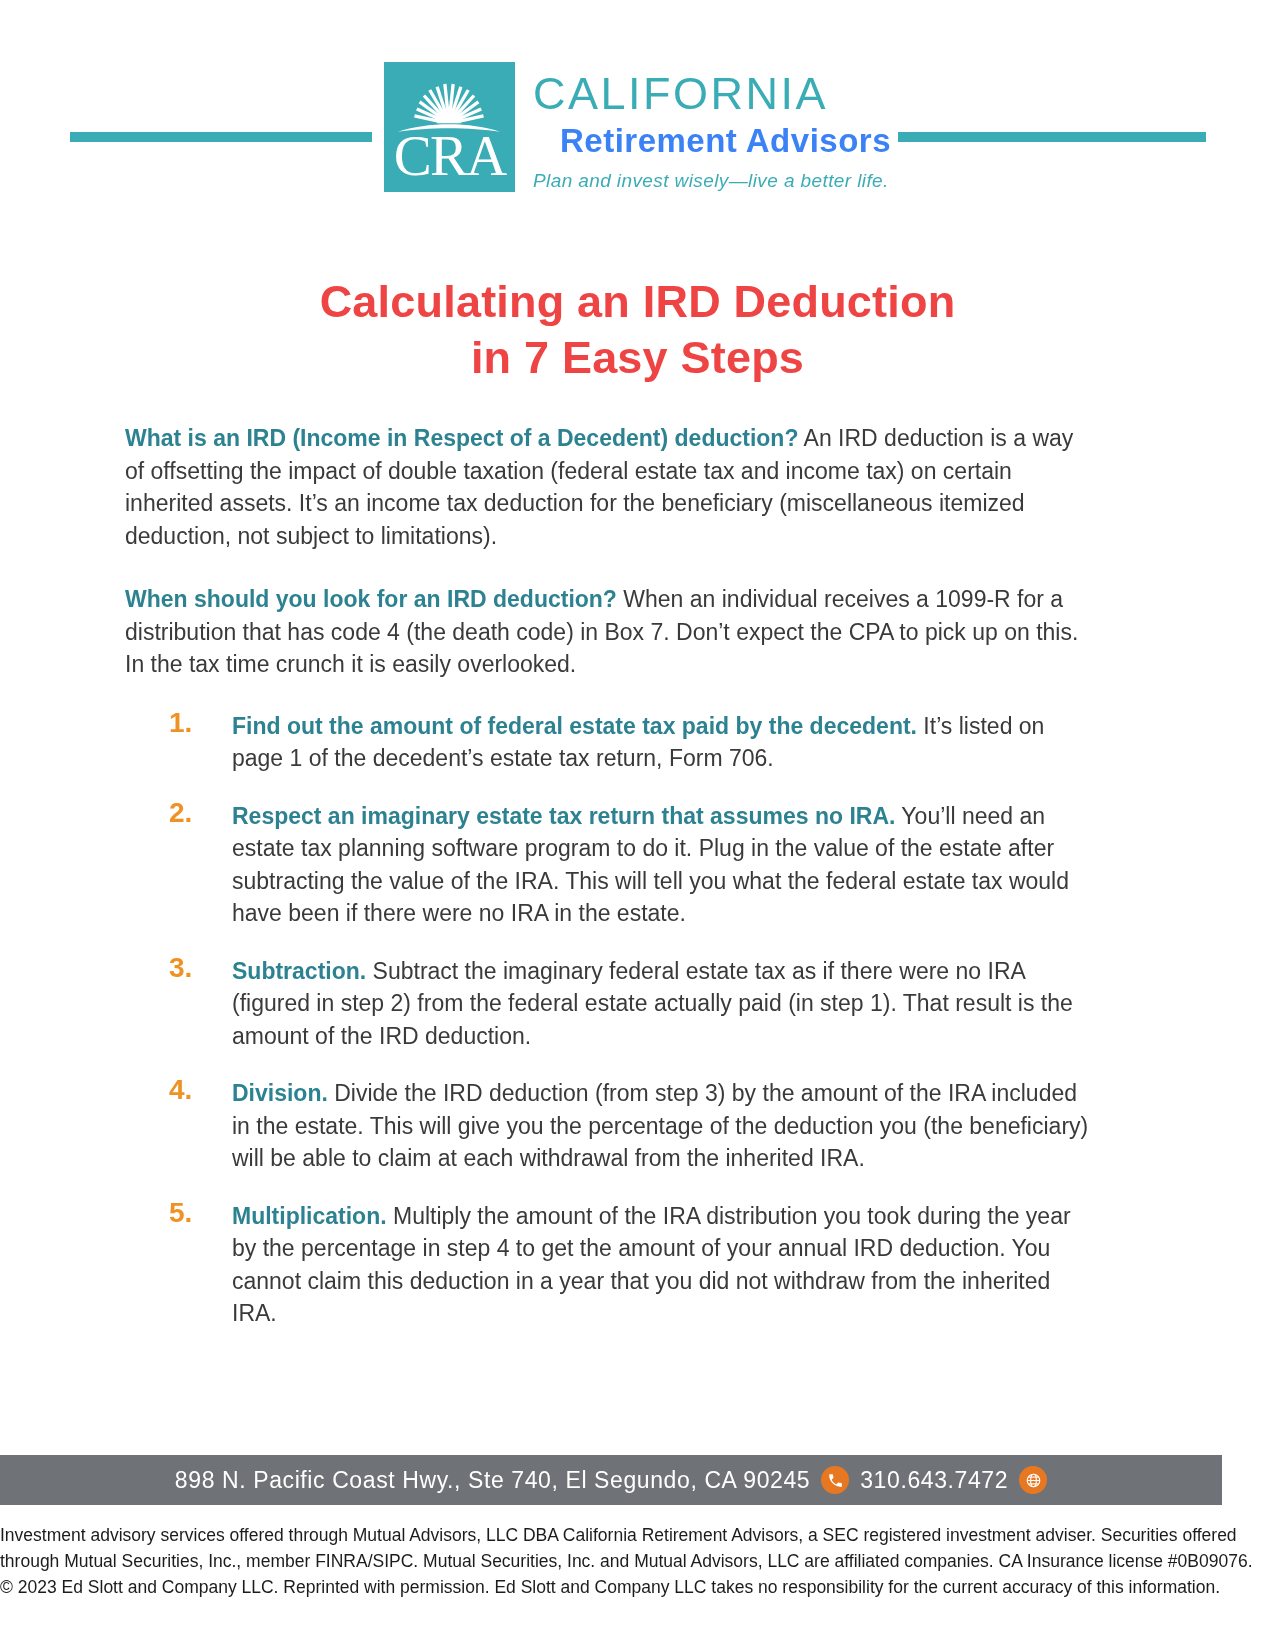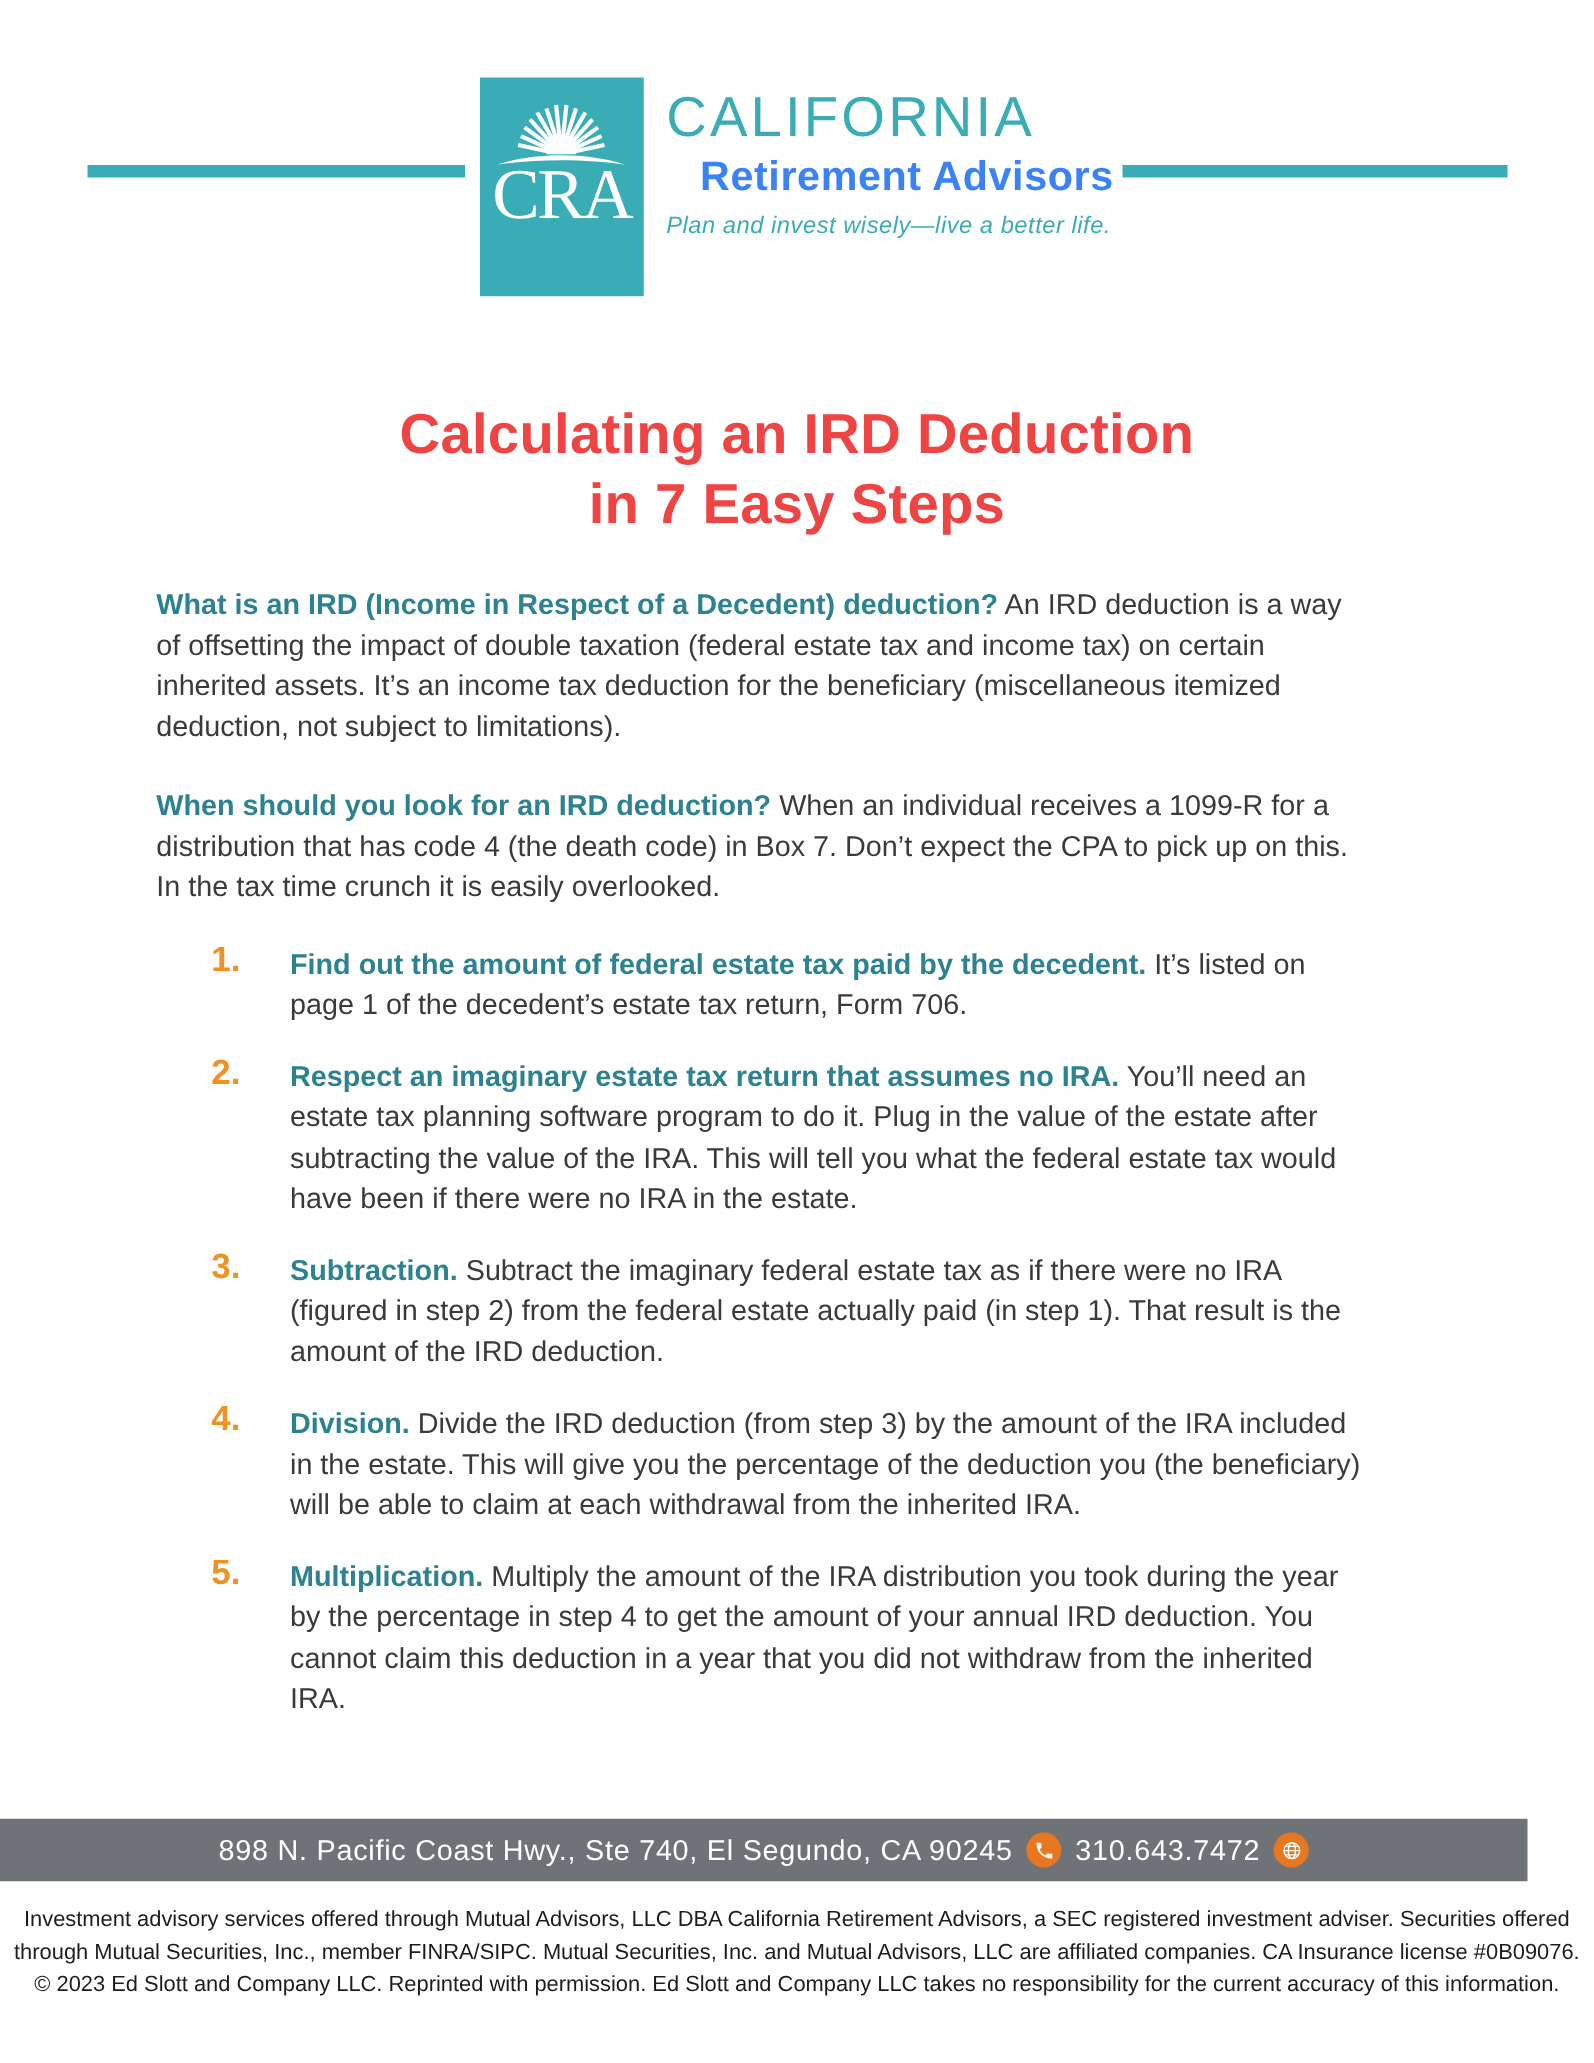--- a/index.html
+++ b/index.html
@@ -26,21 +26,21 @@
   .header {
     position: relative;
     padding-top: 62px;
     display: flex;
     justify-content: center;
     align-items: flex-start;
     gap: 18px;
   }
   .logo-box {
     width: 131px;
-    height: 175px;
+    height: 130px;
     background: #3AACB6;
     display: flex;
     flex-direction: column;
     align-items: center;
     flex: none;
   }
   .logo-box svg { display: block; margin-top: 10px; }
   .monogram {
     font-family: "Liberation Serif", serif;
     font-size: 57px;
@@ -135,21 +135,21 @@
     justify-content: center;
     flex: none;
   }
   .icon-circle svg { display: block; }
 
   .disclaimer {
     position: absolute;
     left: 0;
     top: 1522px;
     width: 1275px;
-    text-align: center;
+    text-align: left;
     color: #1C1C1C;
     font-size: 17.5px;
     line-height: 26px;
   }
 </style>
 </head>
 <body>
 
 <div class="page">
 

